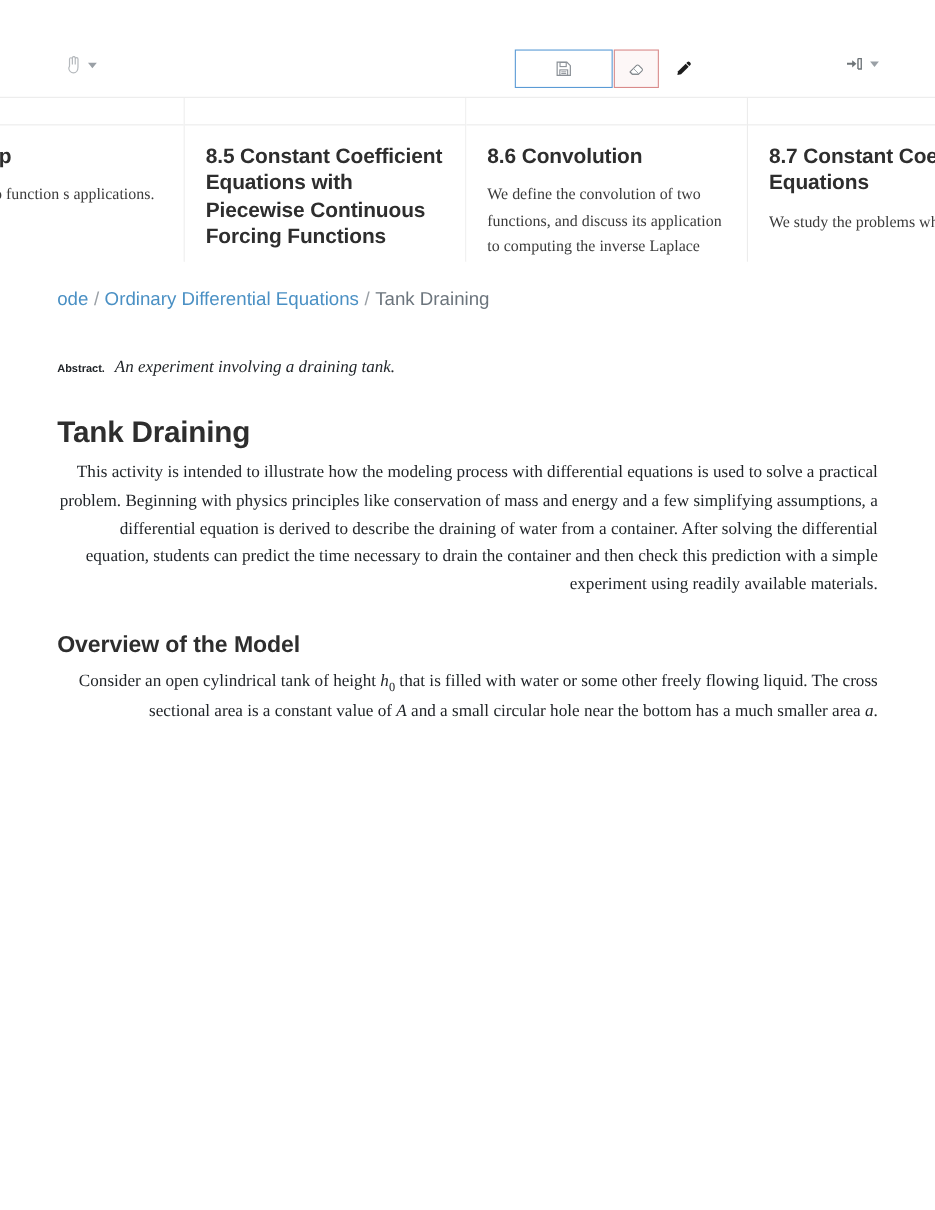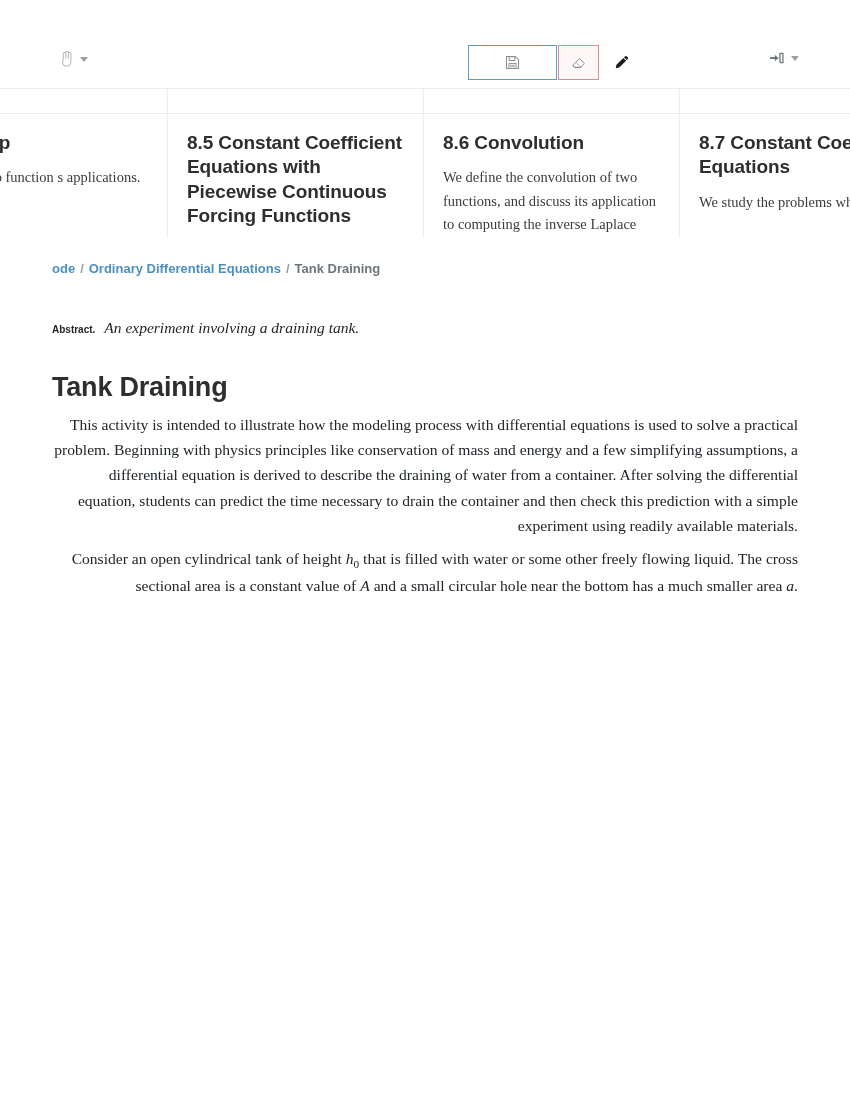--- a/index.html
+++ b/index.html
@@ -161,25 +161,24 @@
     position: absolute;
     top: 238px;
     left: 0;
     width: 850px;
     padding: 0 52px;
     box-sizing: border-box;
   }
 
   .breadcrumb {
     font-family: "Liberation Sans", sans-serif;
-    font-size: 13px;
+    font-size: 17px;
     color: #6c757d;
     padding-top: 22px;
     line-height: 1.4;
-    font-weight: bold;
   }
   .breadcrumb a {
     color: #4a90c4;
     text-decoration: none;
     cursor: pointer;
   }
   .bc-sep {
     color: #9aa0a6;
     padding: 0 5px;
   }
@@ -327,16 +326,17 @@
   </nav>
 
   <div class="abstract">
     <span class="abstract-label">Abstract.</span><span class="abstract-text">An experiment involving a draining tank.</span>
   </div>
 
   <h1 class="page-title">Tank Draining</h1>
 
   <p class="body-text">This activity is intended to illustrate how the modeling process with differential equations is used to solve a practical problem. Beginning with physics principles like conservation of mass and energy and a few simplifying assumptions, a differential equation is derived to describe the draining of water from a container. After solving the differential equation, students can predict the time necessary to drain the container and then check this prediction with a simple experiment using readily available materials.</p>
 
+  <h2 class="section-title">Overview of the Model</h2>
 
   <p class="body-text"><span>Consider an open cylindrical tank of height </span><span class="mathit"><span>h</span><sub>0</sub></span><span> that is filled with water or some other freely flowing liquid. The cross sectional area is a constant value of </span><span class="mathit">A</span><span> and a small circular hole near the bottom has a much smaller area </span><span class="mathit">a</span><span>.</span></p>
 
 </div>
 
 </body></html>

